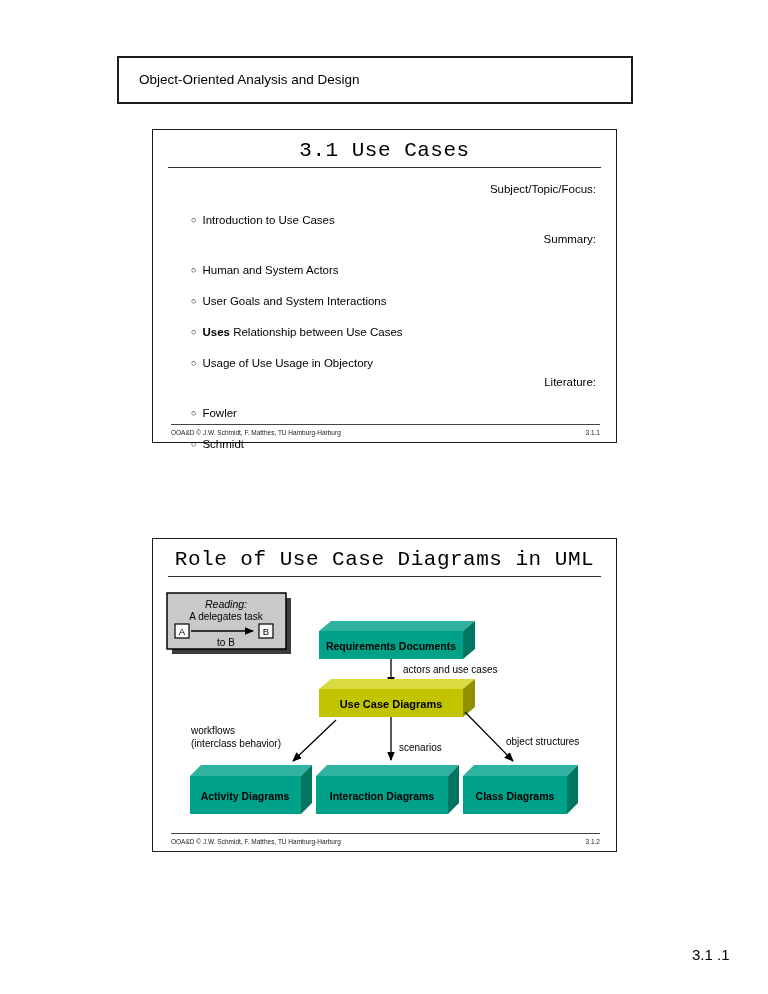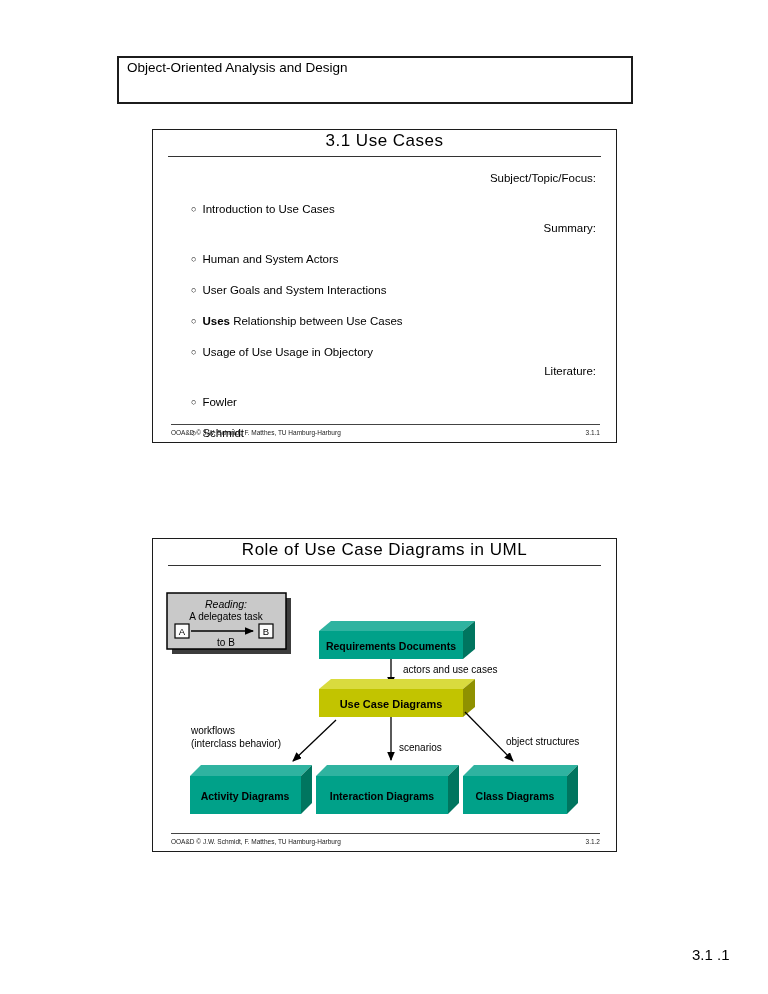--- a/index.html
+++ b/index.html
@@ -1,28 +1,28 @@
 <!DOCTYPE html>
 <html><head>
 <meta charset="utf-8">
 <style>
   html,body{margin:0;padding:0;background:#fff;}
   body{font-family:"Liberation Sans","DejaVu Sans",sans-serif;color:#000;}
   .page{position:relative;width:768px;height:994px;background:#ffffff;overflow:hidden;}
 
   .header-box{position:absolute;left:117px;top:56px;width:516px;height:48px;
     border:2px solid #1c1c1c;box-sizing:border-box;display:flex;flex-direction:column;
-    justify-content:space-between;padding-left:8px;font-size:13.5px;line-height:1.5;}
+    justify-content:center;padding-left:20px;font-size:13.5px;line-height:1.5;}
 
   .slide{position:absolute;left:152px;width:465px;height:314px;
     border:1.5px solid #1c1c1c;box-sizing:border-box;background:#fff;}
   .slide1{top:129px;}
   .slide2{top:538px;}
 
-  .slide-title{margin:1px 0 0;text-align:center;font-size:17px;font-weight:400;letter-spacing:.5px;}
+  .slide-title{margin:9px 0 0;text-align:center;font-size:21px;font-weight:400;letter-spacing:.5px;font-family:Liberation Mono, monospace;}
   .rule{height:0;border-top:1.5px solid #333;margin:5px 15px 0;}
 
   .s1-content{padding:8px 20px 0;font-size:11.5px;}
   .h{margin:7px 0;text-align:right;}
   .b{margin:19px 0 7px 18px;}
   .m{font-size:9px;margin-right:6px;position:relative;top:-1px;}
   .bold{font-weight:bold;}
 
   .slide-footer{position:absolute;left:18px;right:16px;bottom:6px;border-top:1px solid #444;
     padding-top:4px;display:flex;justify-content:space-between;font-size:6.5px;color:#1a1a1a;}

